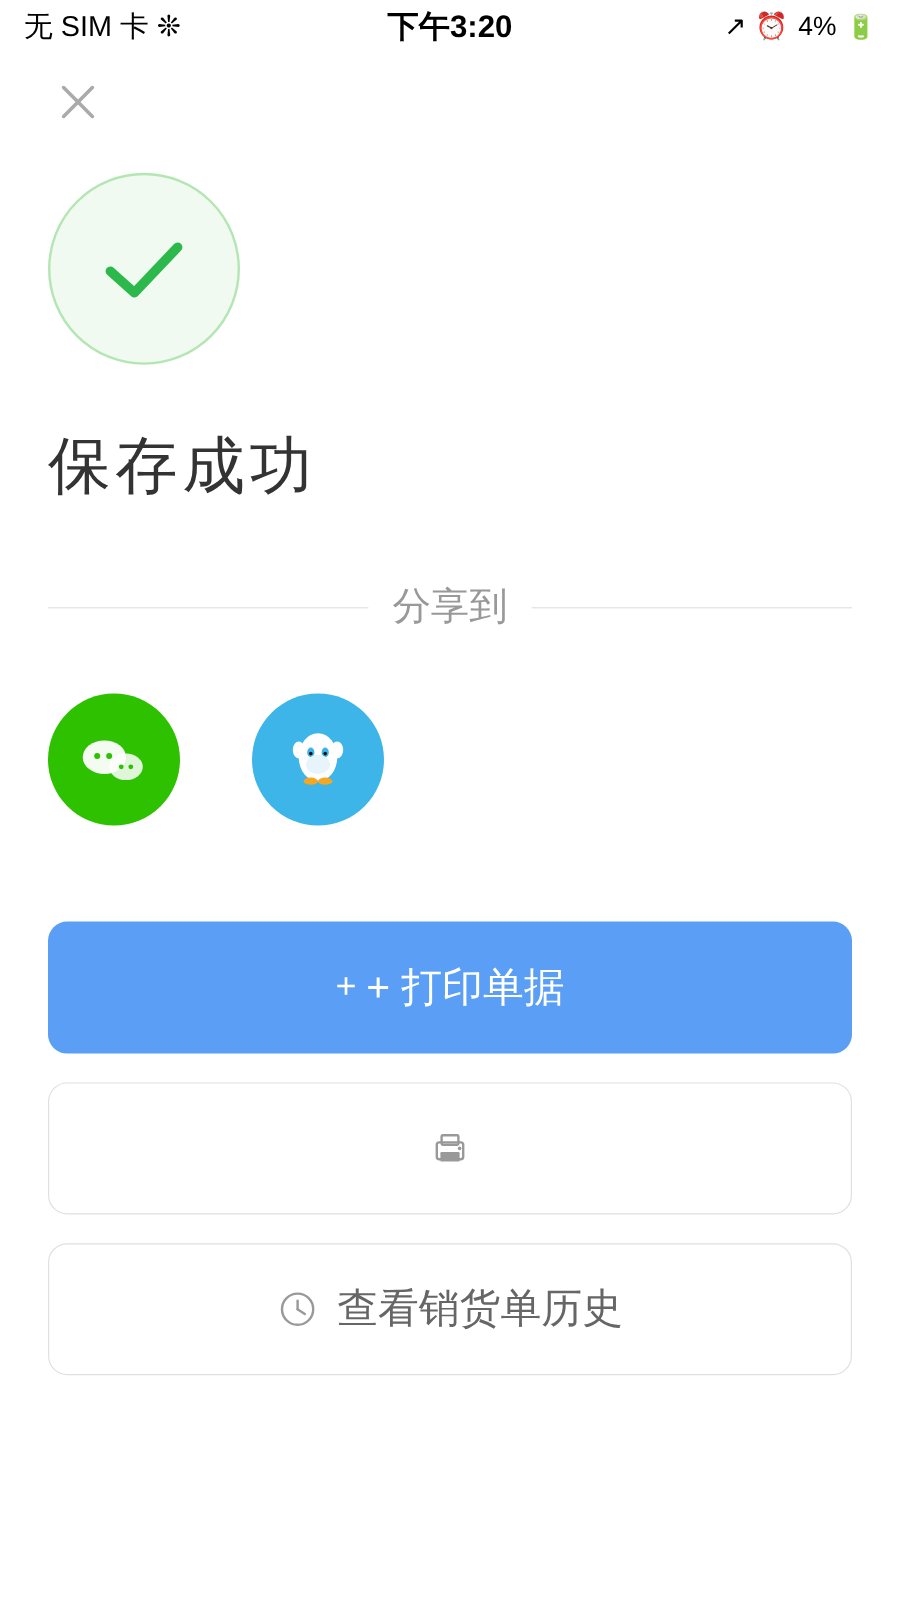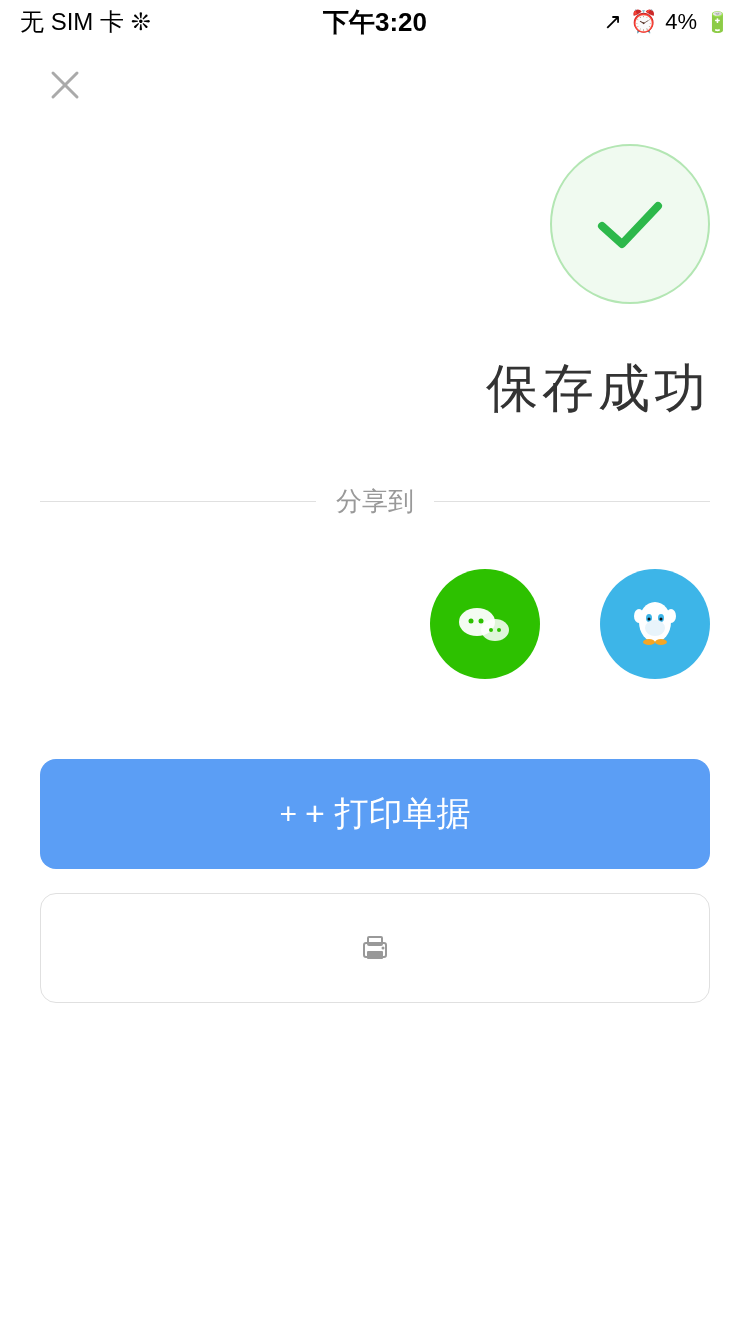--- a/index.html
+++ b/index.html
@@ -54,21 +54,21 @@
       font-size: 22px;
       color: #000;
     }
 
     
     .main-content {
       width: 100%;
       padding: 0 40px;
       display: flex;
       flex-direction: column;
-      align-items: flex-end;
+      align-items: flex-start;
     }
 
     
     .close-btn {
       position: absolute;
       top: 60px;
       left: 40px;
       width: 50px;
       height: 50px;
       display: flex;
@@ -119,21 +119,21 @@
       gap: 20px;
     }
 
     .divider-line {
       flex: 1;
       height: 1px;
       background: #e0e0e0;
     }
 
     .divider-text {
-      font-size: 26px;
+      font-size: 32px;
       color: #999;
       white-space: nowrap;
     }
 
     
     .share-icons {
       display: flex;
       gap: 60px;
       margin-top: 50px;
     }
@@ -284,16 +284,24 @@
 
     <button class="btn btn-secondary">
       <svg width="34" height="34" viewBox="0 0 34 34" fill="none" xmlns="http://www.w3.org/2000/svg">
         <rect x="6" y="12" width="22" height="14" rx="2" stroke="#999" stroke-width="2" fill="none"></rect>
         <rect x="9" y="20" width="16" height="8" rx="1" fill="#999"></rect>
         <rect x="10" y="6" width="14" height="8" rx="1" stroke="#999" stroke-width="2" fill="none"></rect>
         <circle cx="25" cy="17" r="1.5" fill="#999"></circle>
       </svg>
     </button>
 
+    <button class="btn btn-secondary">
+      <svg width="34" height="34" viewBox="0 0 34 34" fill="none" xmlns="http://www.w3.org/2000/svg">
+        <circle cx="17" cy="17" r="13" stroke="#999" stroke-width="2" fill="none"></circle>
+        <line x1="17" y1="10" x2="17" y2="17" stroke="#999" stroke-width="2" stroke-linecap="round"></line>
+        <line x1="17" y1="17" x2="23" y2="21" stroke="#999" stroke-width="2" stroke-linecap="round"></line>
+      </svg>
+      <span>查看销货单历史</span>
+    </button>
 
   </div>
 
 </div>
 
 </body></html>

